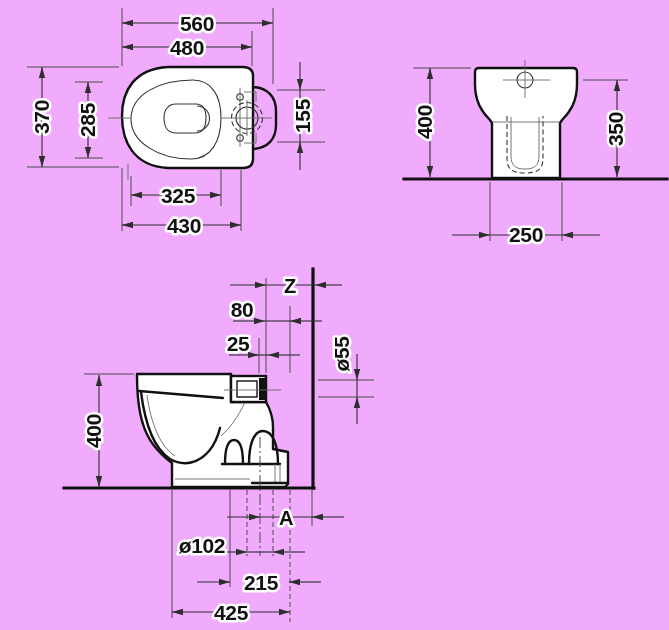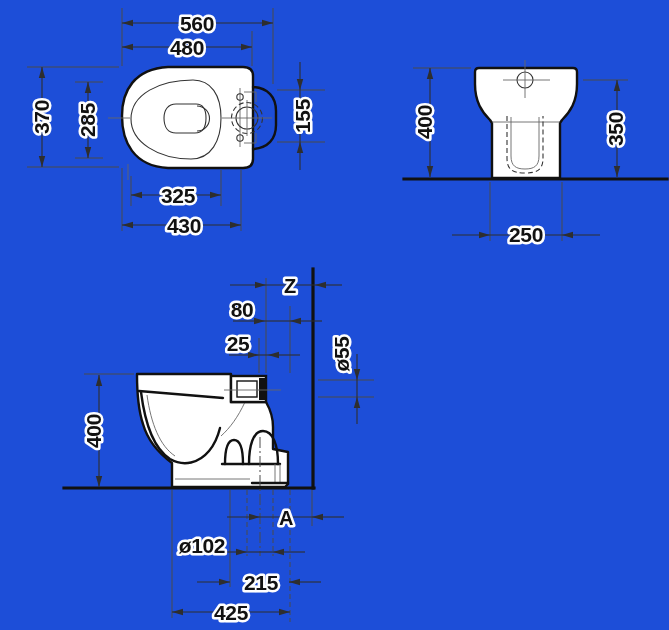--- a/index.html
+++ b/index.html
@@ -1,16 +1,16 @@
 <!DOCTYPE html>
 <html><head>
 <meta charset="utf-8">
 <style>
   html,body{margin:0;padding:0;background:#ffffff;}
-  .stage{width:669px;height:630px;background:#1d4ed8;position:relative;overflow:hidden;
+  .stage{width:669px;height:630px;background:#f0abfc;position:relative;overflow:hidden;
          font-family:"Liberation Sans",sans-serif;}
   svg{display:block;}
   
   .obj{fill:none;stroke:#111111;stroke-width:2.4;stroke-linejoin:round;stroke-linecap:round;}
   .objwhite{fill:#ffffff;stroke:#111111;stroke-width:2.4;stroke-linejoin:round;}
   .inner{fill:none;stroke:#111111;stroke-width:2.4;stroke-linejoin:round;stroke-linecap:round;}
   .thin{fill:none;stroke:#333333;stroke-width:1.1;}
   .hair{fill:none;stroke:#666666;stroke-width:0.9;}
   .ground{fill:none;stroke:#111111;stroke-width:3.2;stroke-linecap:square;}
   

